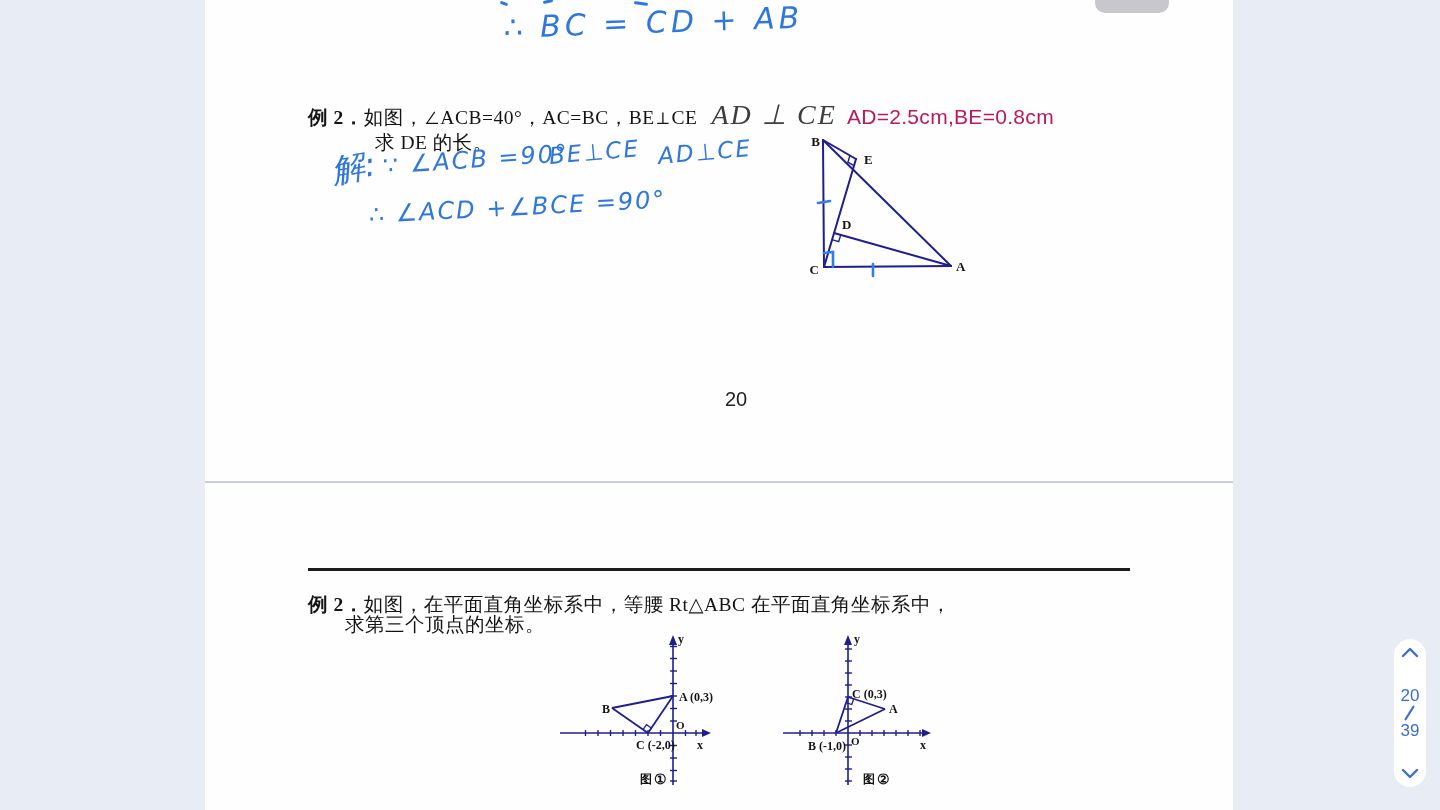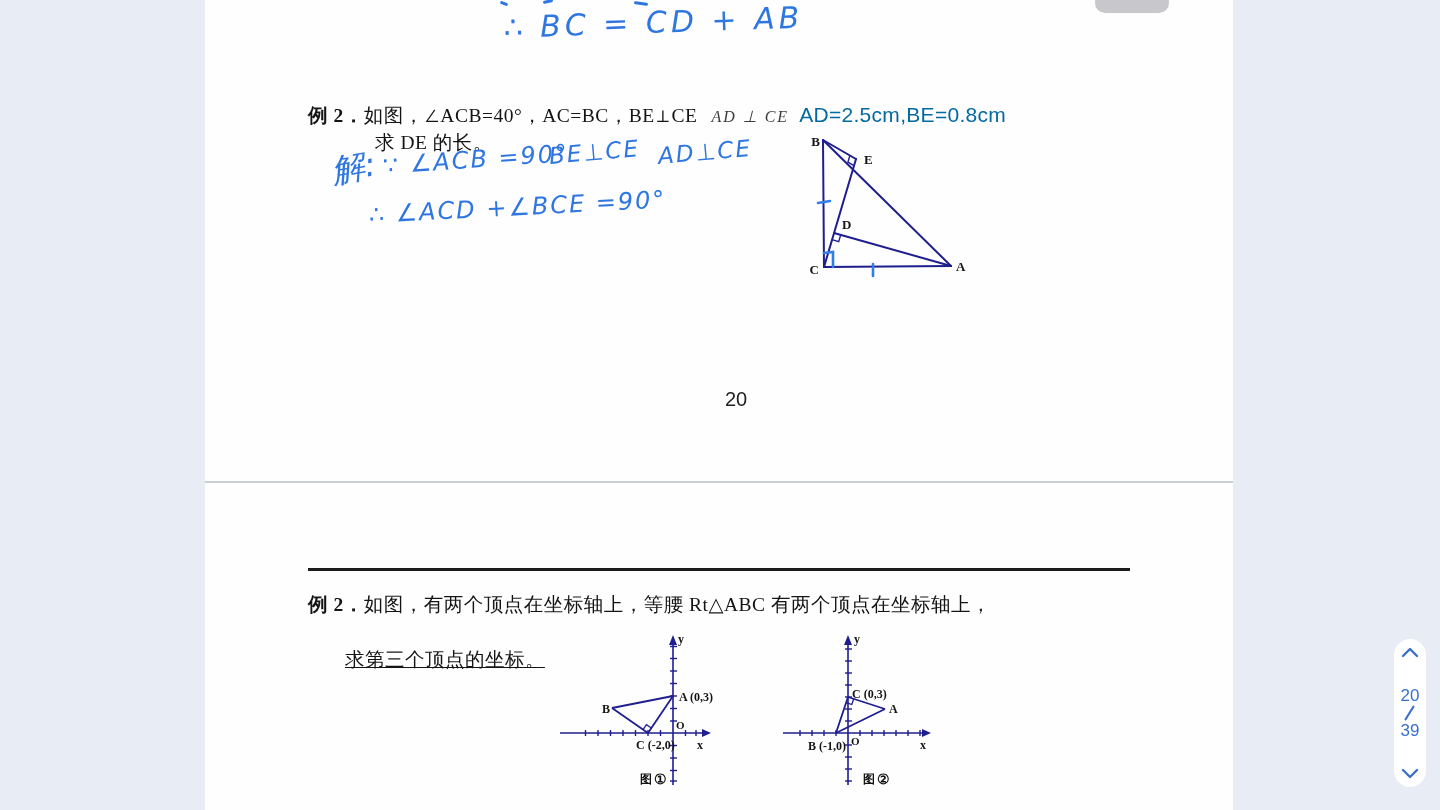--- a/index.html
+++ b/index.html
@@ -7,22 +7,22 @@
     width:1440px;height:810px;position:relative;overflow:hidden;
     background:#e8ecf4;
     font-family:"Liberation Serif", serif;
   }
   .paper{position:absolute;left:205px;top:0;width:1028px;height:810px;background:#fffefe;}
   .page-divider{position:absolute;left:205px;top:481px;width:1028px;height:2px;background:#c9ced7;}
   .abs{position:absolute;}
   
   .doc{color:#141414;font-size:19.5px;line-height:26px;letter-spacing:0.5px;white-space:nowrap;}
   .doc .b{font-weight:bold;font-family:Liberation Serif, serif;}
-  .math{font-style:italic;font-size:16px;color:#3d3d3d;letter-spacing:2px;margin:12px 10px 0 14px;}
-  .typed{font-family:"Liberation Sans", sans-serif;font-size:21px;color:#0369a1;letter-spacing:0.3px;}
+  .math{font-style:italic;font-size:28px;color:#3d3d3d;letter-spacing:2px;margin:12px 10px 0 14px;}
+  .typed{font-family:"Liberation Sans", sans-serif;font-size:21px;color:#be185d;letter-spacing:0.3px;}
   .rule{position:absolute;left:308px;top:568px;width:822px;height:3px;background:#1c1c1c;}
   .pagenum{position:absolute;left:712px;top:388px;width:48px;text-align:center;
     font-family:"Liberation Sans", sans-serif;font-size:20px;color:#222;}
   
   .hand{color:#2e76e0;font-family:"DejaVu Sans", sans-serif;font-style:italic;
     white-space:nowrap;transform-origin:left top;}
   .hw-top{left:503px;top:10px;font-size:30px;letter-spacing:4px;transform:rotate(-2deg);}
   .hw-solve{left:328px;top:150px;font-size:33px;transform:rotate(-10deg);}
   .hw-b1{left:382px;top:152px;font-size:24px;letter-spacing:2px;transform:rotate(-4deg);}
   .hw-b2{left:548px;top:143px;font-size:23px;letter-spacing:2px;transform:rotate(-5deg);}
@@ -86,23 +86,23 @@
   <text x="69" y="36" font-size="13">E</text>
   <text x="47" y="101" font-size="13">D</text>
   <text x="24" y="146" text-anchor="end" font-size="13">C</text>
   <text x="161" y="143" font-size="13">A</text>
 </svg>
 
 <div class="pagenum">20</div>
 
 <div class="rule"></div>
 <div class="abs doc" style="left:308px;top:592px;">
-  <span class="b">例 2．</span><span>如图，有两个顶点在坐标轴上，等腰 Rt△ABC 有两个顶点在坐标轴上，</span>
+  <span class="b">例 2．</span><span>如图，在平面直角坐标系中，等腰 Rt△ABC 在平面直角坐标系中，</span>
 </div>
-<div class="abs doc" style="left:345px;top:647px;text-decoration:underline;">求第三个顶点的坐标。</div>
+<div class="abs doc" style="left:345px;top:612px;">求第三个顶点的坐标。</div>
 
 <svg style="left:556px;top:625px;" width="160" height="172" viewBox="0 0 160 172">
   <g stroke="#1e1e8f" stroke-width="1.6" fill="none">
     <line x1="117" y1="160" x2="117" y2="14"></line>
     <line x1="4" y1="108" x2="146" y2="108"></line>
   </g>
   <g fill="#1e1e8f">
     <polygon points="113,20 117,10 121,20"></polygon>
     <polygon points="146,104 155,108 146,112"></polygon>
   </g>

